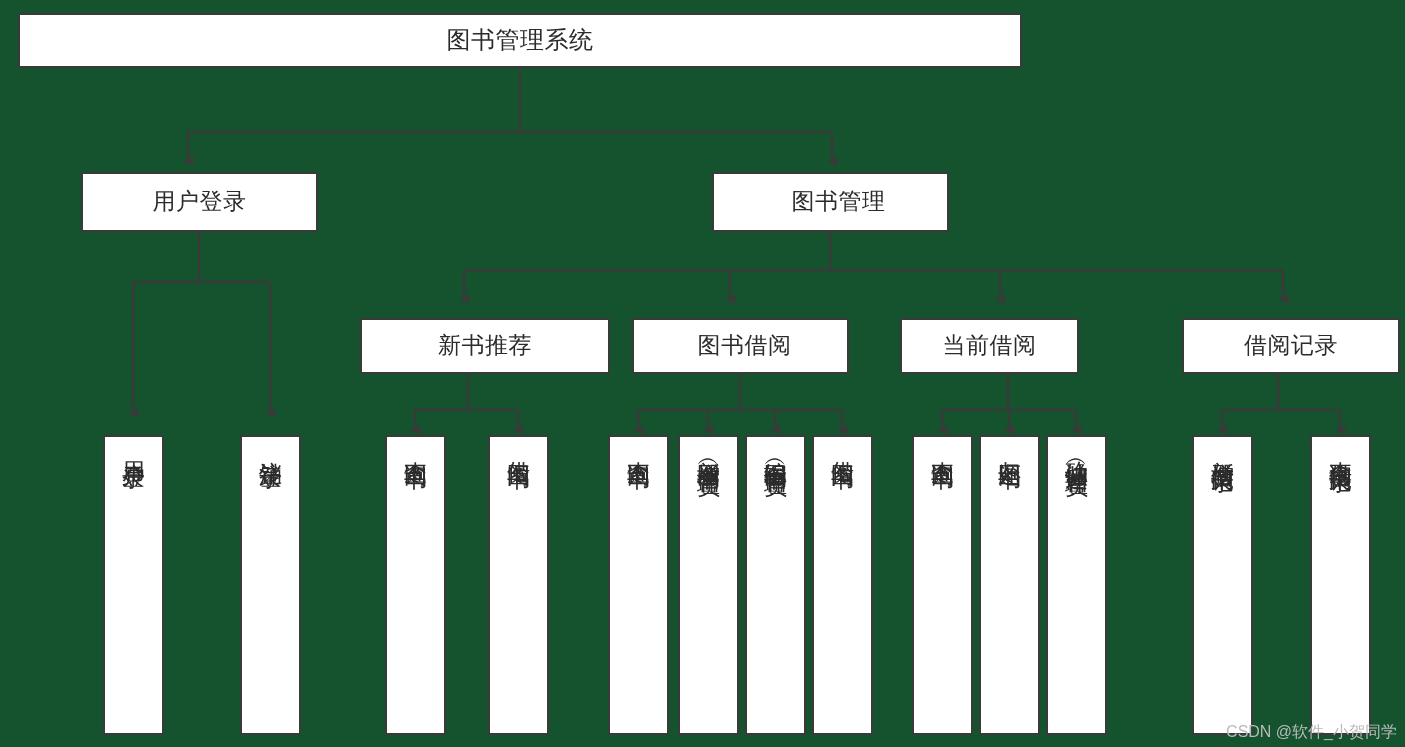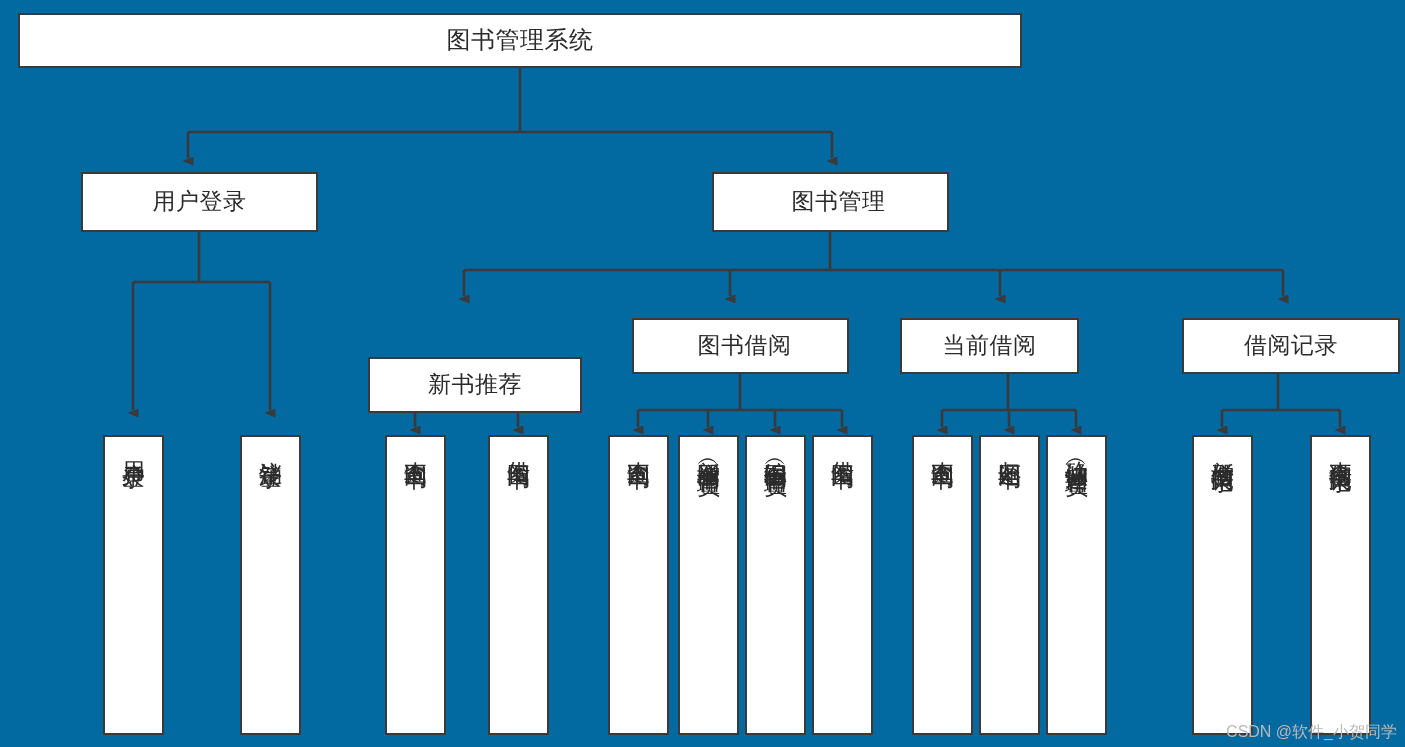--- a/index.html
+++ b/index.html
@@ -8,21 +8,21 @@
     padding: 0;
     background: #ffffff;
   }
   body {
     font-family: "Liberation Sans", "DejaVu Sans", sans-serif;
   }
   #canvas {
     position: relative;
     width: 1405px;
     height: 747px;
-    background: #0369a1;
+    background: #14532d;
     overflow: hidden;
   }
   #edges {
     position: absolute;
     left: 0;
     top: 0;
     width: 1405px;
     height: 747px;
     pointer-events: none;
   }
@@ -135,21 +135,21 @@
     <span class="label">图书管理系统</span>
   </div>
 
   <div class="node horiz" style="left:81px; top:172px; width:237px; height:60px;">
     <span class="label">用户登录</span>
   </div>
   <div class="node horiz" style="left:712px; top:172px; width:237px; height:60px;padding-left:16px;">
     <span class="label">图书管理</span>
   </div>
 
-  <div class="node horiz" style="left:368px; top:318px; width:214px; height:56px;margin-top:39px;">
+  <div class="node horiz" style="left:360px; top:318px; width:250px; height:56px;">
     <span class="label">新书推荐</span>
   </div>
   <div class="node horiz" style="left:632px; top:318px; width:217px; height:56px;padding-left:8px;">
     <span class="label">图书借阅</span>
   </div>
   <div class="node horiz" style="left:900px; top:318px; width:179px; height:56px;">
     <span class="label">当前借阅</span>
   </div>
   <div class="node horiz" style="left:1170px; top:318px; width:218px; height:56px;margin-left:12px;">
     <span class="label">借阅记录</span>

